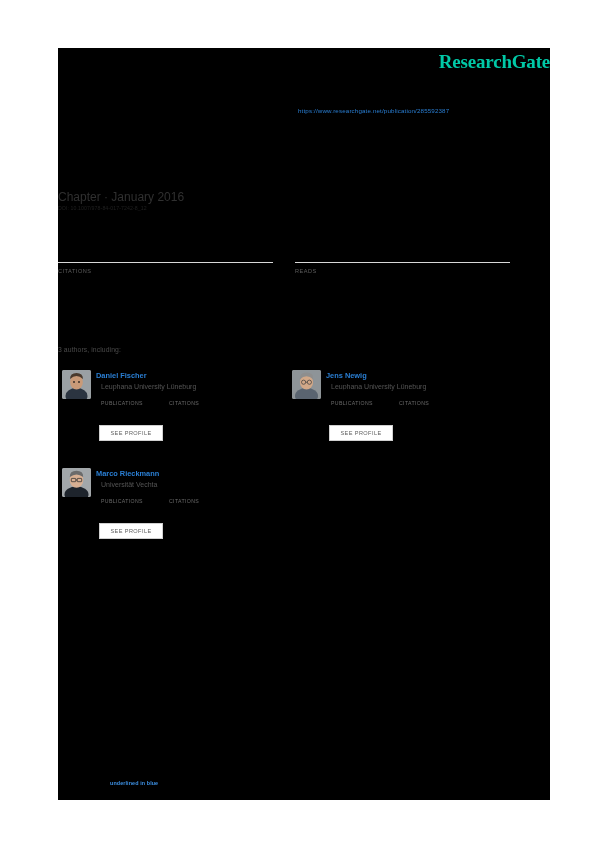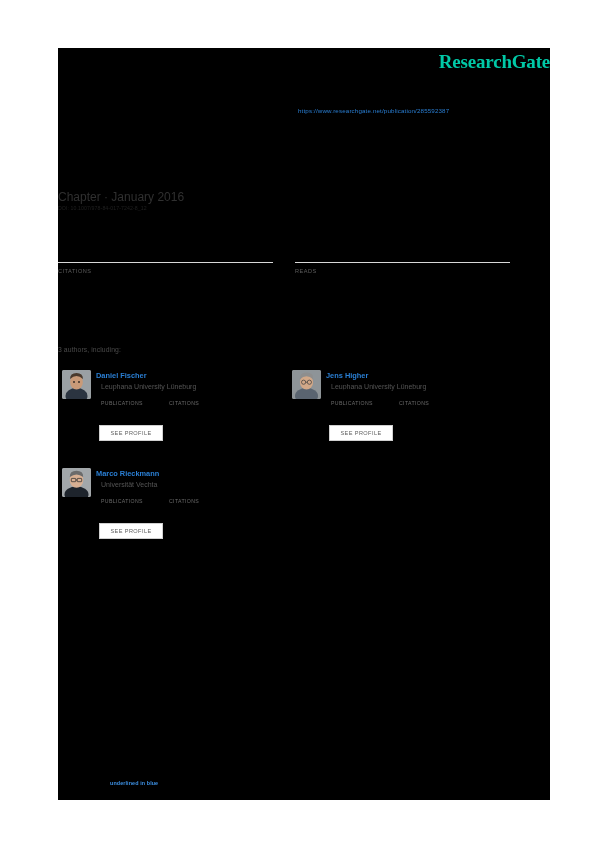--- a/index.html
+++ b/index.html
@@ -309,21 +309,21 @@
         <ellipse cx="14.5" cy="26" rx="11.5" ry="8" fill="#5a6470"></ellipse>
         <ellipse cx="14.5" cy="12" rx="6.6" ry="7.6" fill="#d2a888"></ellipse>
         <path d="M7.7 9.5 q6.8 -6.5 13.6 0 q0.4 -7 -6.8 -7 q-7.2 0 -6.8 7 z" fill="#8e8e8e"></path>
         <g fill="none" stroke="#3a3a3a" stroke-width="0.7">
           <circle cx="11.6" cy="12.2" r="2.1"></circle>
           <circle cx="17.4" cy="12.2" r="2.1"></circle>
           <line x1="13.7" y1="12.2" x2="15.3" y2="12.2"></line>
         </g>
       </svg>
     </div>
-    <div class="rg-author-name">Jens Higher</div>
+    <div class="rg-author-name">Jens Newig</div>
     <div class="rg-author-affil">Leuphana University Lüneburg</div>
     <div class="rg-metrics">
       <div class="rg-metric m0">
         <div class="rg-metric-value">193</div>
         <div class="rg-metric-label">PUBLICATIONS</div>
       </div>
       <div class="rg-metric m1">
         <div class="rg-metric-value">4,187</div>
         <div class="rg-metric-label">CITATIONS</div>
       </div>

